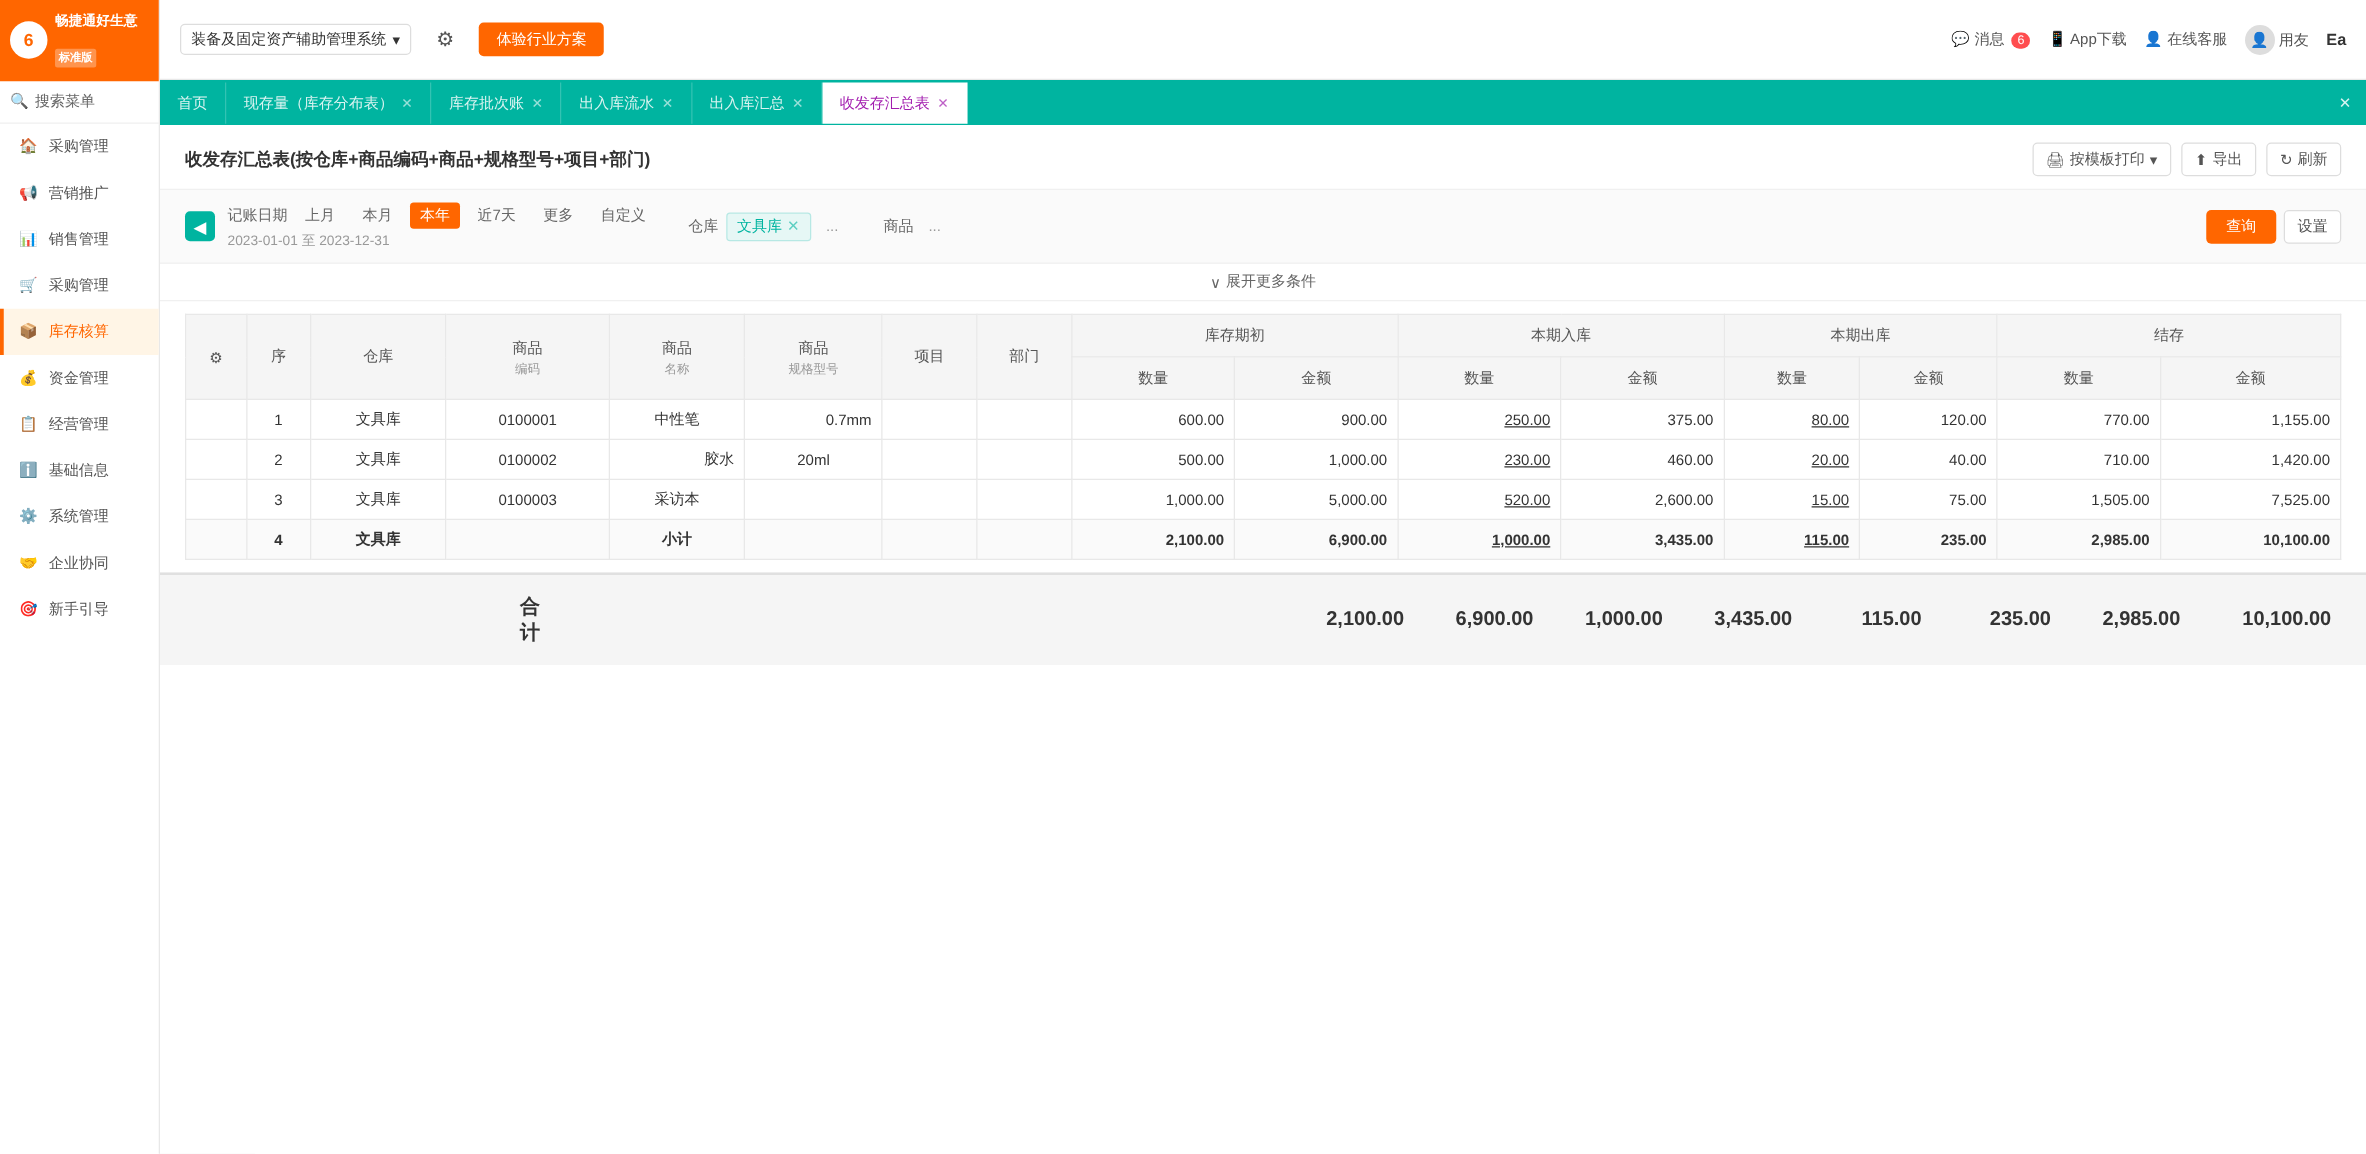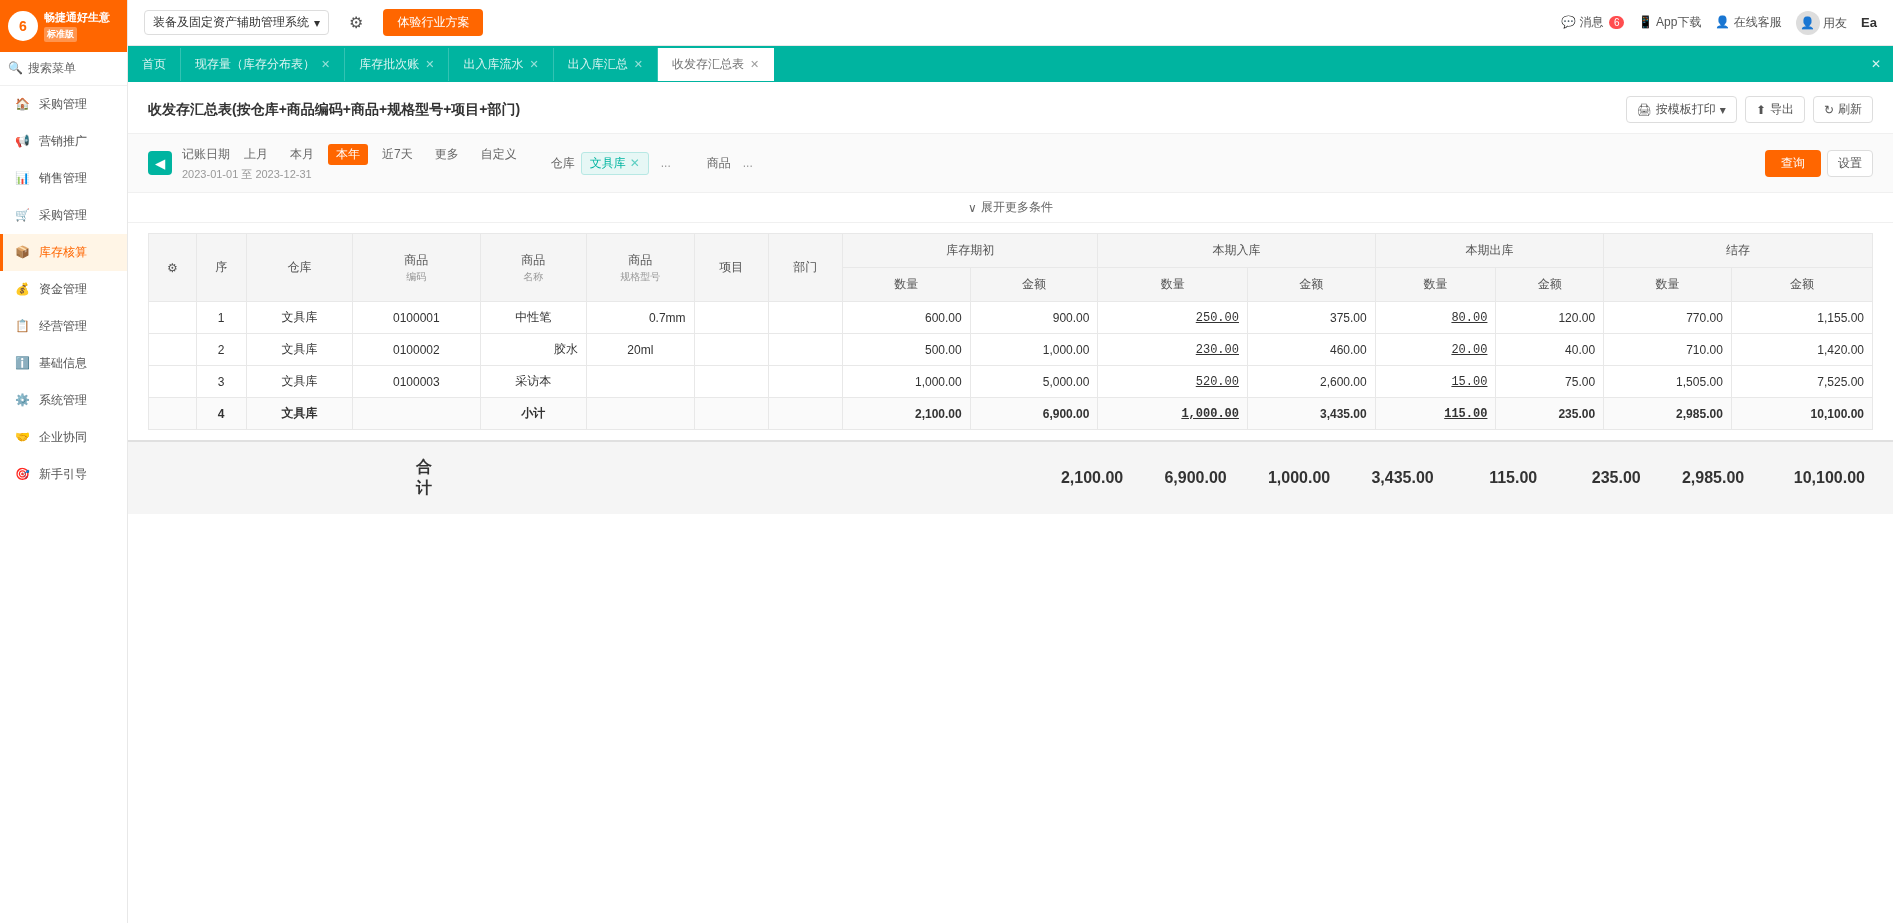--- a/index.html
+++ b/index.html
@@ -14,42 +14,42 @@
     .sidebar-logo {
       background: #ff6600; color: #fff; padding: 10px 8px; display: flex; align-items: center; gap: 6px;
       font-size: 13px; font-weight: bold; min-height: 50px;
     }
     .sidebar-logo-icon {
       width: 30px; height: 30px; background: #fff; border-radius: 50%;
       display: flex; align-items: center; justify-content: center;
       color: #ff6600; font-weight: bold; font-size: 14px; flex-shrink: 0;
     }
     .sidebar-logo-text { font-size: 11px; line-height: 1.4; }
-    .sidebar-tag { font-size: 9px; background: rgba(255,255,255,0.3); padding: 1px 3px; border-radius: 2px; margin-top: 2px; display: inline-block; }
+    .sidebar-tag { font-size: 9px; background: rgba(255,255,255,0.3); padding: 1px 3px; border-radius: 2px; margin-top: 14px; display: inline-block; }
     .sidebar-search {
       padding: 8px; border-bottom: 1px solid #f0f0f0;
       display: flex; align-items: center; gap: 5px; color: #666; cursor: pointer;
     }
     .sidebar-item {
       display: flex; align-items: center; gap: 8px; padding: 10px 12px;
       cursor: pointer; color: #555; font-size: 12px; border-left: 3px solid transparent;
     }
     .sidebar-item.active { background: #fff5e6; color: #ff6600; border-left: 3px solid #ff6600; }
     .sidebar-item-icon { width: 16px; height: 16px; display: flex; align-items: center; justify-content: center; flex-shrink: 0; }
 
     
     .main {
       margin-left: 128px; display: flex; flex-direction: column; height: 100vh;
     }
 
     
     .topbar {
       background: #fff; border-bottom: 1px solid #e8e8e8;
       display: flex; justify-content: space-between;
-      padding: 0 16px; height: 46px; flex-shrink: 0;
+      padding: 0 16px; height: 64px; flex-shrink: 0;
     }
     .topbar-left { display: flex; align-items: center; gap: 10px; }
     .topbar-selector {
       border: 1px solid #ddd; border-radius: 4px; padding: 3px 8px;
       display: flex; align-items: center; gap: 5px; cursor: pointer; font-size: 12px;
     }
     .topbar-actions { display: flex; align-items: center; gap: 14px; font-size: 12px; color: #555; }
     .topbar-btn-orange {
       background: #ff6600; color: #fff; border: none; border-radius: 4px;
       padding: 5px 14px; cursor: pointer; font-size: 12px;
@@ -58,21 +58,21 @@
 
     
     .tabs {
       background: #00b4a0; display: flex; align-items: center; min-height: 36px; flex-shrink: 0;
     }
     .tab {
       display: flex; align-items: center; gap: 4px; padding: 8px 14px;
       color: rgba(255,255,255,0.85); cursor: pointer; font-size: 12px; white-space: nowrap;
       border-right: 1px solid rgba(255,255,255,0.2);
     }
-    .tab.active { background: #fff; color: #737373; align-items: center; }
+    .tab.active { background: #fff; color: #a21caf; align-items: center; }
     .tab-close { font-size: 11px; opacity: 0.7; margin-left: 2px; }
     .tabs-close-all { margin-left: auto; padding: 8px 12px; color: rgba(255,255,255,0.85); cursor: pointer; }
 
     
     .page-content {
       flex: 1; overflow: auto; background: #fff; padding: 0;
     }
 
     
     .page-header {
@@ -140,21 +140,21 @@
     tbody tr td:nth-child(1),
     tbody tr td:nth-child(2),
     tbody tr td:nth-child(3),
     tbody tr td:nth-child(4),
     tbody tr td:nth-child(5),
     tbody tr td:nth-child(6),
     tbody tr td:nth-child(7) {
       text-align: center;
     }
     tbody tr.subtotal td { background: #fafafa; font-weight: bold; }
-    .underline { text-decoration: underline; cursor: pointer; color: #333; font-family: Liberation Mono, monospace; }
+    .underline { text-decoration: underline; cursor: pointer; color: #333; }
   </style>
 </head>
 <body>
 
 <div class="sidebar">
   <div class="sidebar-logo">
     <div class="sidebar-logo-icon">
       <span>6</span>
     </div>
     <div class="sidebar-logo-text">

